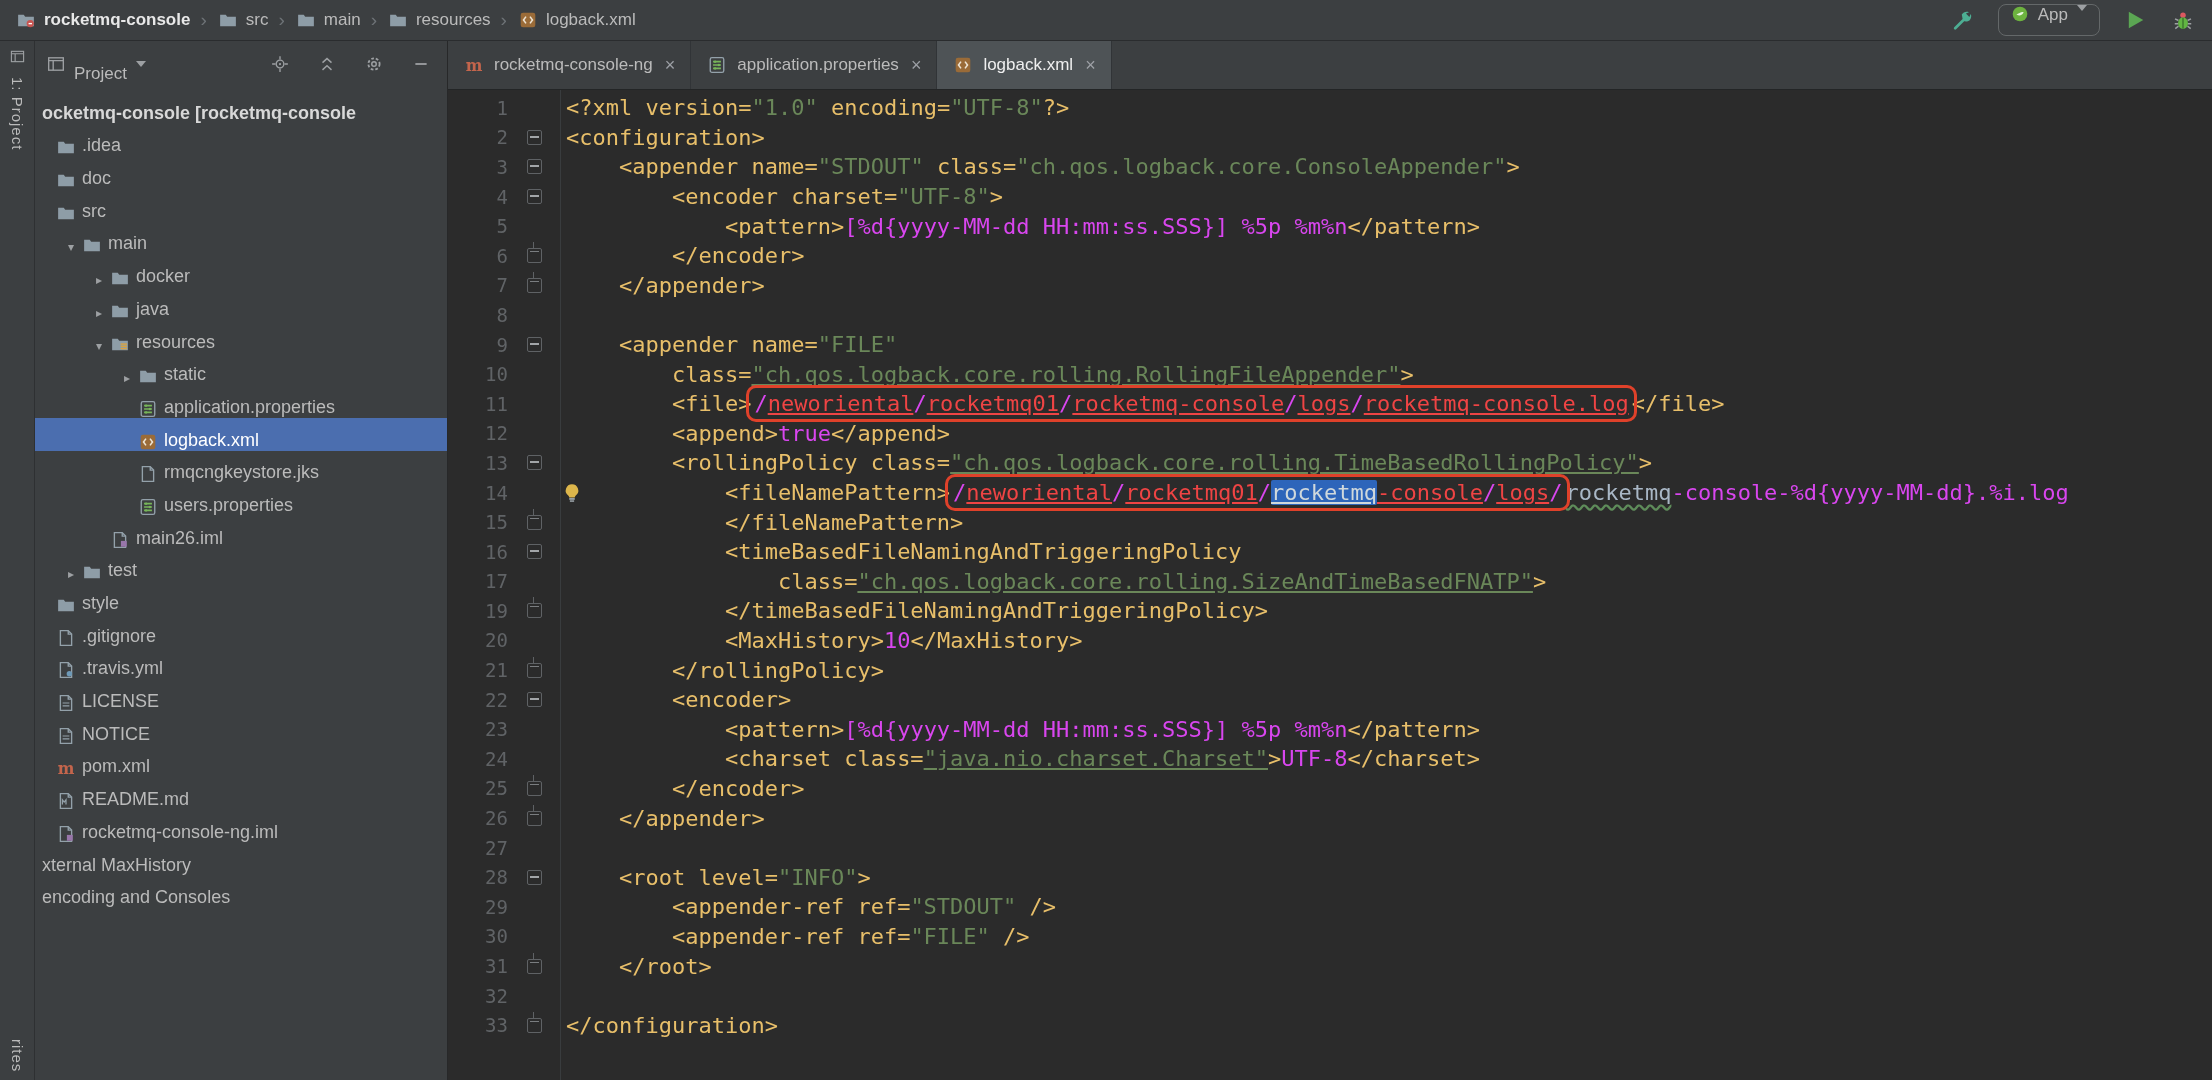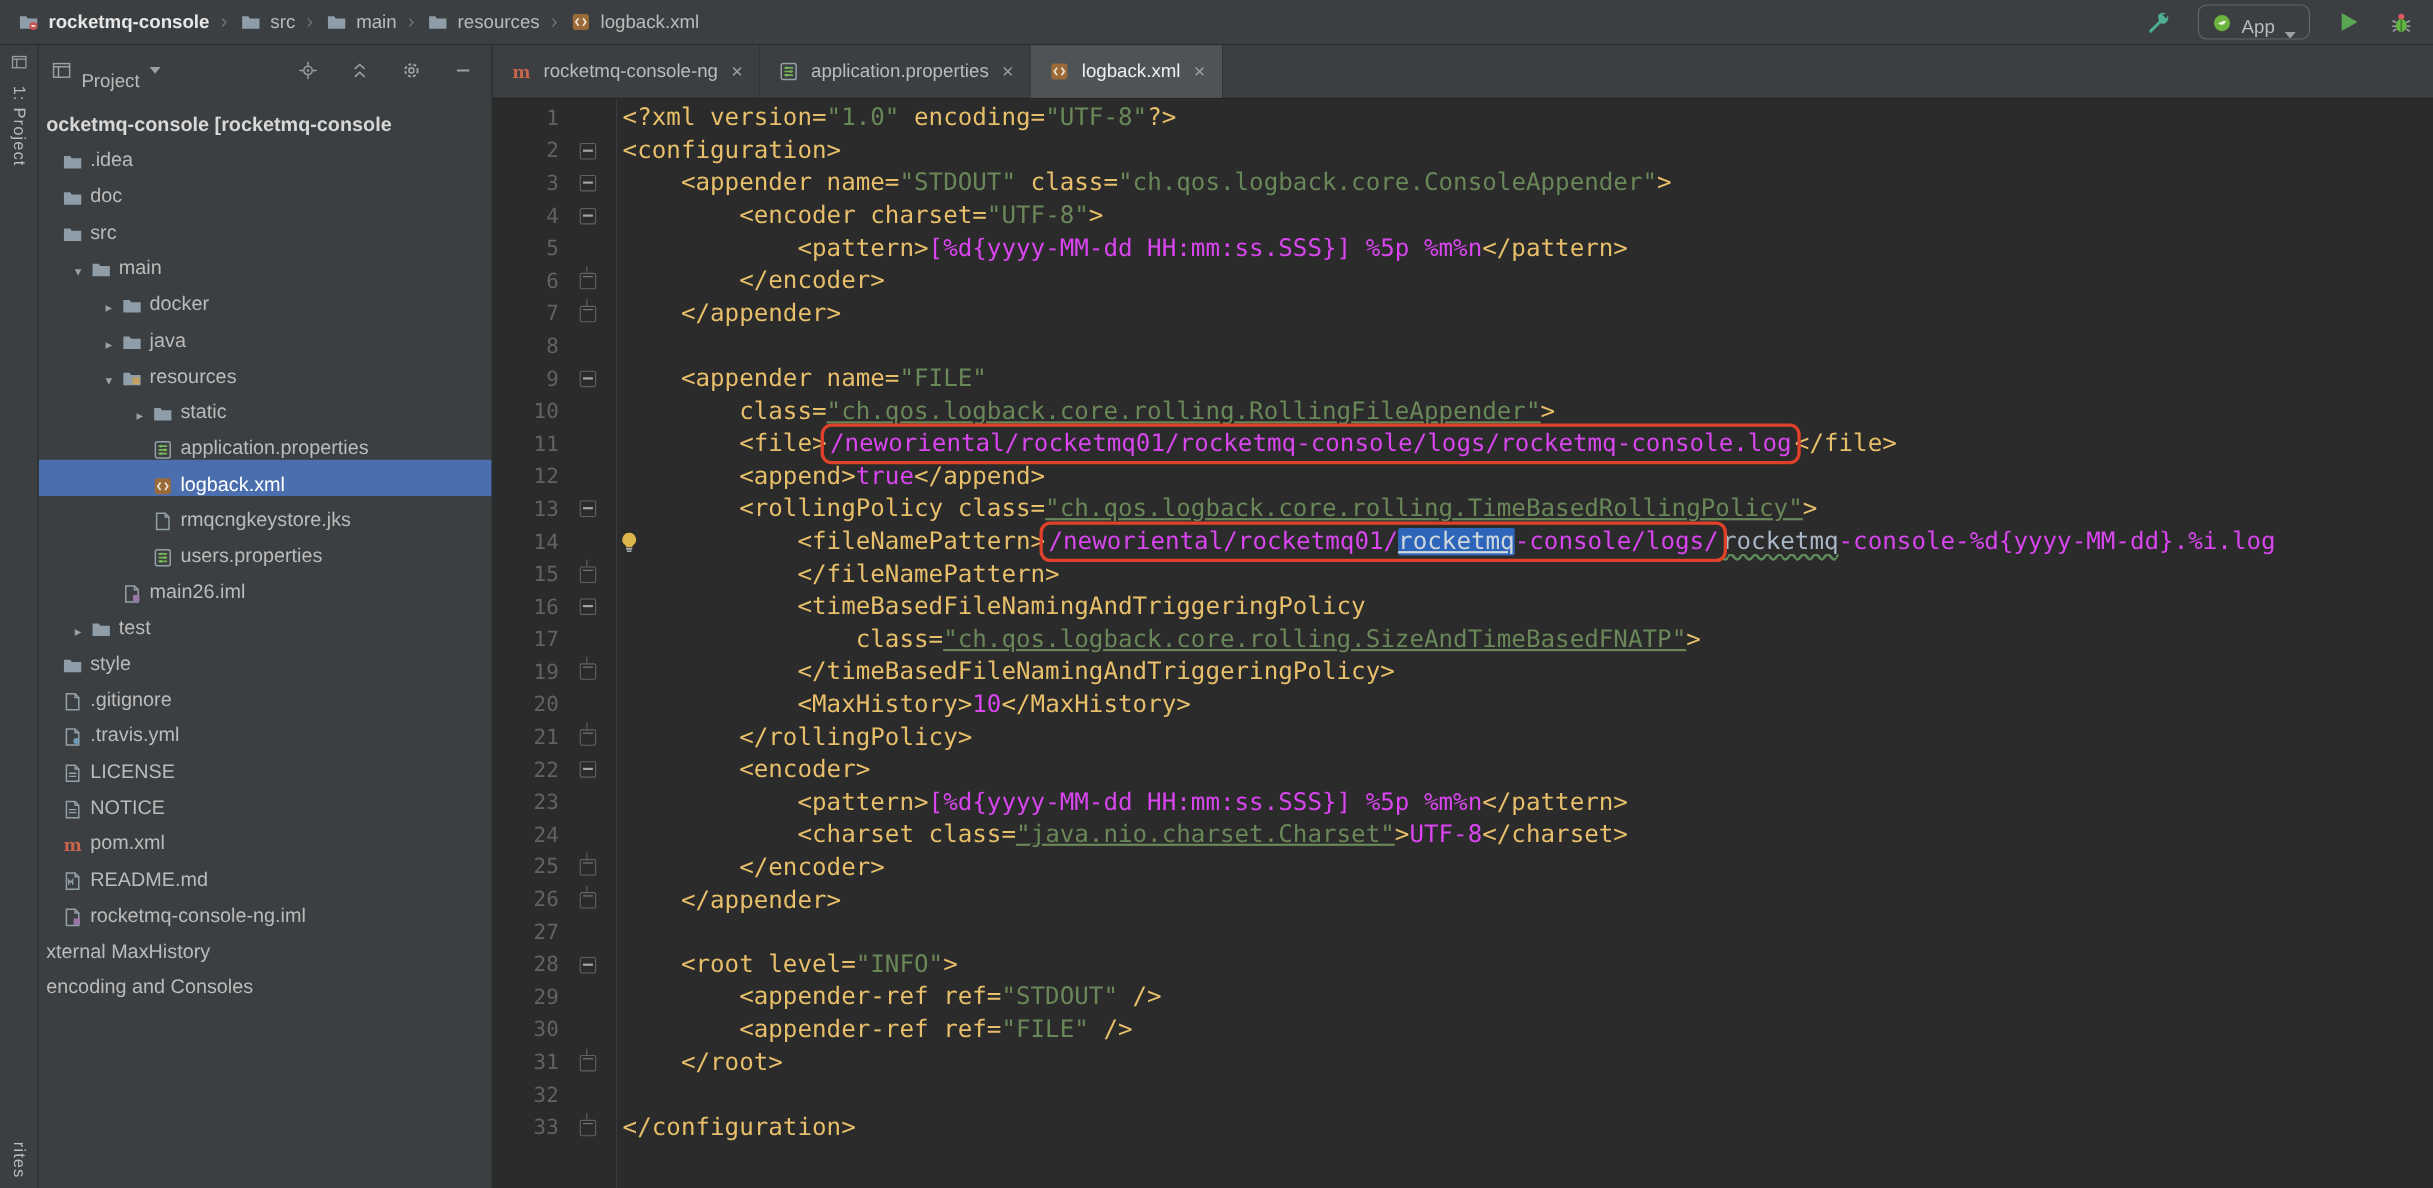--- a/index.html
+++ b/index.html
@@ -9,21 +9,21 @@
   
   .topbar{flex:0 0 40px;height:40px;background:#3C3F41;display:flex;align-items:center;
           border-bottom:1px solid #2A2C2E;padding:0 16px 0 10px;}
   .crumbs{display:flex;align-items:center;gap:2px;color:#BBBBBB;font-size:17px;}
   .crumb{display:flex;align-items:center;gap:7px;padding:0 5px;}
   .crumb.first .clabel{color:#E8E8E8;font-weight:bold;}
   .csep{color:#6E7377;font-size:19px;padding:0 3px;}
   .actions{margin-left:auto;display:flex;align-items:center;gap:22px;}
   .act{display:flex;align-items:center;justify-content:center;width:26px;height:26px;}
   .act svg{width:22px;height:22px;}
-  .runcfg{display:flex;align-items:flex-end;gap:9px;border:1px solid #646869;border-radius:8px;
+  .runcfg{display:flex;align-items:flex-start;gap:9px;border:1px solid #646869;border-radius:8px;
           height:30px;padding:0 12px;color:#BBBBBB;font-size:17px;}
   .runcfg svg{width:18px;height:18px;}
   .caret{width:0;height:0;border-left:5px solid transparent;border-right:5px solid transparent;
          border-top:6px solid #9DA0A3;}
 
   
   .main{flex:1;display:flex;min-height:0;}
 
   
   .stripe{flex:0 0 34px;width:34px;background:#3C3F41;border-right:1px solid #2E3032;
@@ -64,21 +64,21 @@
   .cl{height:29.6px;display:flex;align-items:center;position:relative;}
   .ln{width:60px;flex:0 0 60px;text-align:right;color:#606366;font-size:19px;}
   .fold{width:52px;flex:0 0 52px;display:flex;align-items:center;justify-content:center;}
   .code{white-space:pre;padding-left:6px;}
 
   
   .g{color:#E8BF6A;}               
   .s{color:#6A8759;}               
   .u{color:#6A8759;text-decoration:underline;}
   .p{color:#d946ef;}               
-  .l{color:#d946ef;}
+  .l{color:#ef4444;text-decoration:underline;}
   .e{color:#CFD8DC;background:#2D65BA;text-decoration:underline;border-radius:2px;}
   .w{color:#A9B7C6;text-decoration:underline wavy #5E8C5A;text-underline-offset:4px;}
 
   
   .rb{border:3px solid #DF412A;border-radius:10px;padding:3px 5px;margin:0 -5px;position:relative;z-index:2;}
 
   
   .fm{width:13px;height:13px;border:1px solid #5F6265;border-radius:2px;position:relative;background:#2B2B2B;}
   .fm.s::after{content:"";position:absolute;left:2px;right:2px;top:5px;height:2px;background:#A2A5A8;}
   .fm.e::before{content:"";position:absolute;left:5px;top:-7px;width:1px;height:6px;background:#5F6265;}

